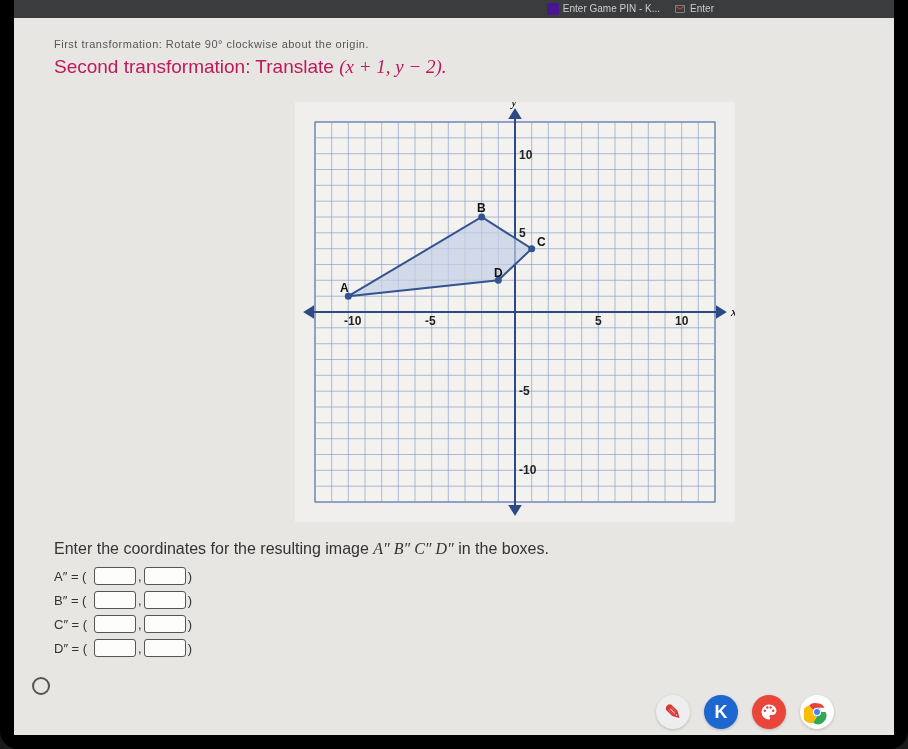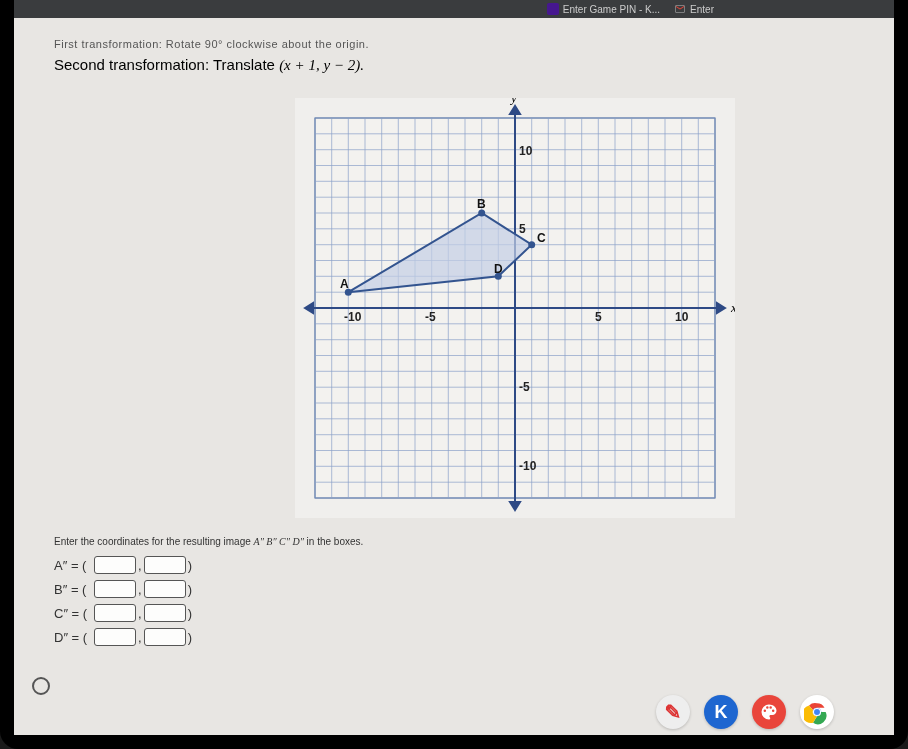--- a/index.html
+++ b/index.html
@@ -29,50 +29,50 @@
     height: 18px;
     background: #3a3c3e;
     display: flex;
     align-items: center;
     justify-content: flex-end;
     gap: 14px;
     padding: 0 180px 0 0;
     font-size: 10px;
     color: #ccc;
   }
-  .bookmark-item { display: flex; align-items: center; gap: 4px; }
+  .bookmark-item { display: flex; gap: 4px; }
   .bm-icon { width: 12px; height: 12px; display:inline-block; }
   .content-area {
     background: #e8e6e3;
     padding: 20px 18px 0 40px;
     height: calc(100% - 18px);
     position: relative;
   }
   .blurry-line {
     color: #555;
     font-size: 11px;
     letter-spacing: 0.5px;
     filter: blur(0.6px);
     margin-bottom: 6px;
   }
   .second-trans {
-    color: #000000;
-    font-size: 15px;
+    color: #be185d;
+    font-size: 19px;
     margin-bottom: 24px;
   }
   .math { font-family: 'Times New Roman', serif; font-style: italic; }
   .graph-wrap {
     display: flex;
     justify-content: center;
     margin: 10px 0 18px 100px;
   }
   svg.graph { background: #f0efed; }
   .prompt-line {
     color: #333;
-    font-size: 10px;
+    font-size: 16px;
     margin-bottom: 6px;
   }
   .coord-rows { font-size: 13px; color: #333; }
   .coord-row { display: flex; align-items: center; height: 24px; gap: 2px; }
   .coord-label { width: 38px; }
   .ibox {
     display: inline-block;
     width: 42px; height: 18px;
     border: 1px solid #555;
     border-radius: 3px;

